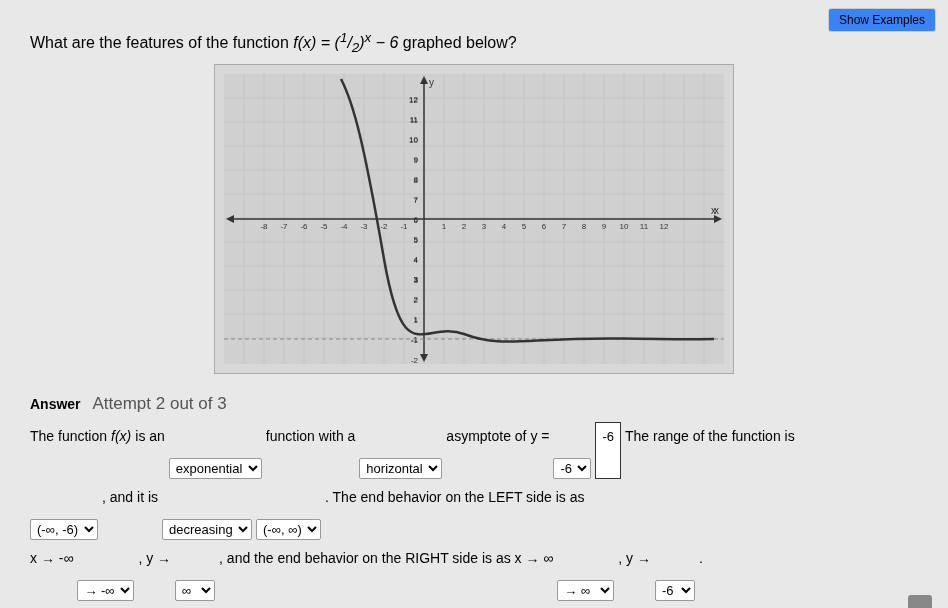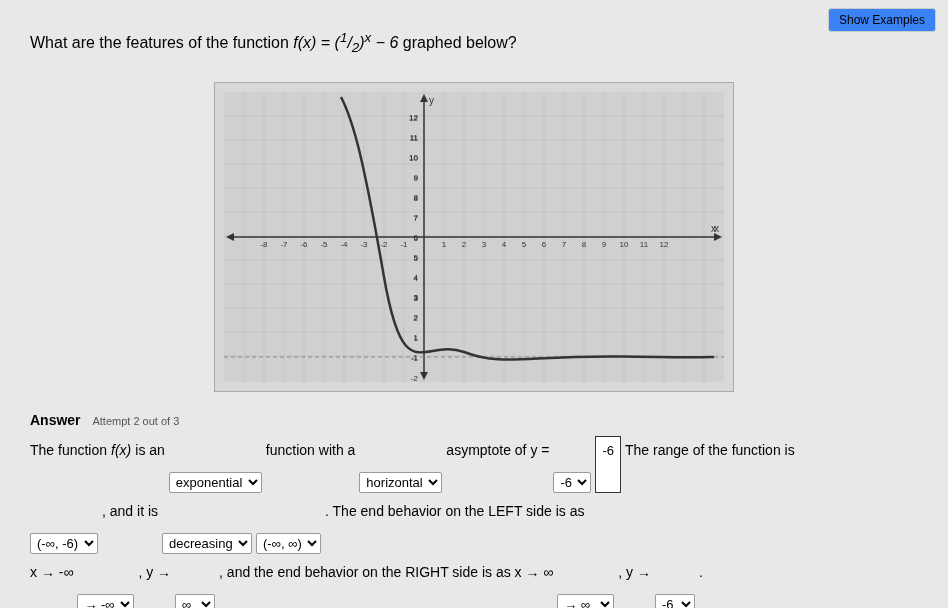--- a/index.html
+++ b/index.html
@@ -24,21 +24,21 @@
       cursor: pointer;
       border-radius: 3px;
     }
 
     .main-content {
       padding: 30px 30px 20px 30px;
     }
 
     .question-text {
       font-size: 16px;
-      margin-bottom: 26px;
+      margin-bottom: 8px;
       font-family: Arial, sans-serif;
     }
 
     .graph-container {
       display: flex;
       justify-content: center;
       margin-bottom: 20px;
     }
 
     .graph-wrapper {
@@ -62,21 +62,21 @@
     }
 
     .answer-label {
       font-family: Arial, sans-serif;
       font-weight: bold;
       font-size: 14px;
       margin-bottom: 4px;
     }
 
     .attempt-text {
-      font-size: 11px;
+      font-size: 17px;
       font-family: Arial, sans-serif;
       color: #555;
       font-weight: normal;
       margin-left: 8px;
     }
 
     select.inline-select {
       font-size: 13px;
       font-family: Arial, sans-serif;
       border: 1px solid #999;

